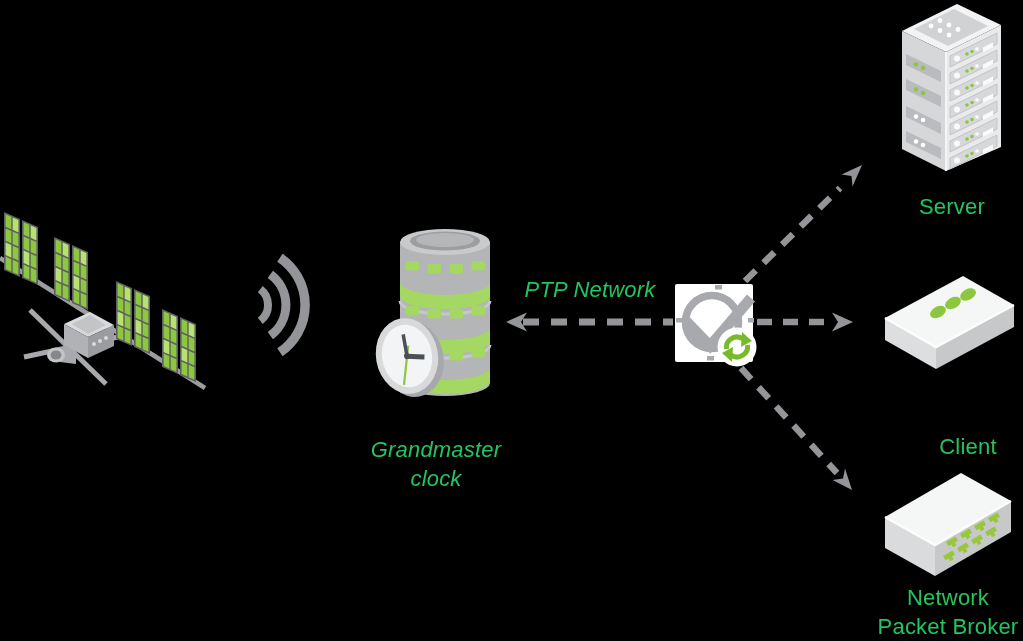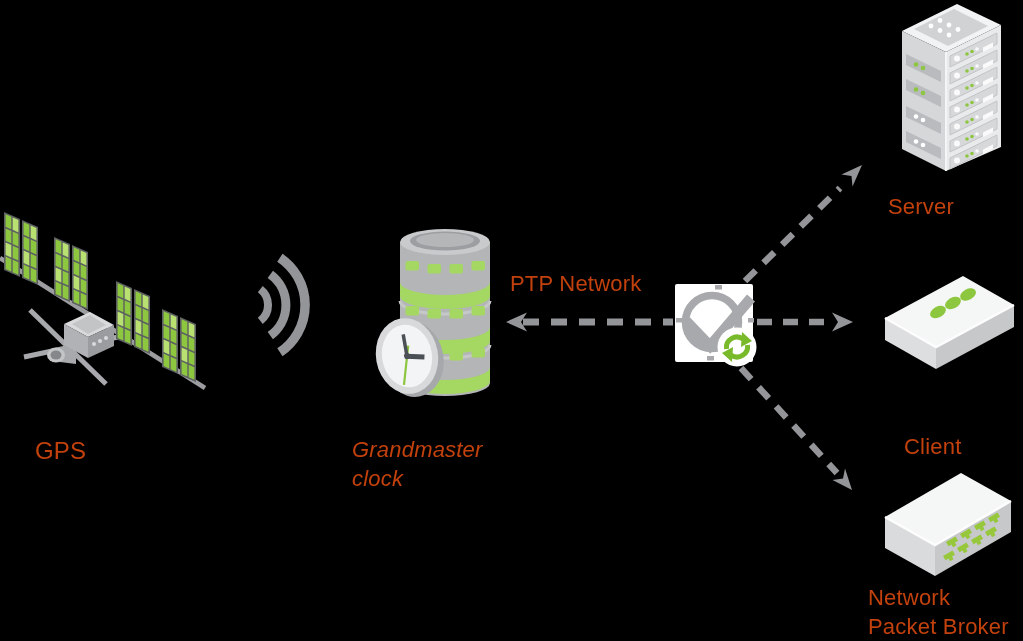--- a/index.html
+++ b/index.html
@@ -1,19 +1,19 @@
 <!DOCTYPE html>
 <html><head>
 <meta charset="utf-8">
 <style>
   html,body{margin:0;padding:0;background:#000;}
   #stage{position:relative;width:1023px;height:641px;background:#000000;overflow:hidden;
          font-family:"Liberation Sans", sans-serif;}
   #diagram-svg{position:absolute;left:0;top:0;}
-  .label{position:absolute;color:#c2410c;font-size:22px;line-height:29px;
+  .label{position:absolute;color:#22c55e;font-size:22px;line-height:29px;text-align:center;
          white-space:pre-line;letter-spacing:.2px;}
   .label.big{font-size:24px;}
 </style>
 </head>
 <body>
 
 <div id="stage">
 
 <svg id="diagram-svg" width="1023" height="641" viewBox="0 0 1023 641">
   <defs>
@@ -213,26 +213,25 @@
     <use href="#port" transform="translate(960,534) rotate(-30)"></use>
     <use href="#port" transform="translate(974,526) rotate(-30)"></use>
     <use href="#port" transform="translate(988,518) rotate(-30)"></use>
     <use href="#port" transform="translate(943,556) rotate(-30)"></use>
     <use href="#port" transform="translate(957,548) rotate(-30)"></use>
     <use href="#port" transform="translate(971,540) rotate(-30)"></use>
     <use href="#port" transform="translate(985,532) rotate(-30)"></use>
   </g>
 </svg>
 
-<div class="label big" style="left:35px;top:436px;width:100px;">GPS</div>
 
 <div class="label" style="left:352px;top:435px;width:168px;font-style:italic;">Grandmaster
 clock</div>
 
-<div class="label" style="left:510px;top:269px;width:160px;">PTP Network</div>
+<div class="label" style="left:510px;top:275px;width:160px;font-style:italic;">PTP Network</div>
 
 <div class="label" style="left:888px;top:192px;width:128px;">Server</div>
 
 <div class="label" style="left:904px;top:388px;width:128px;margin-top:44px;">Client</div>
 
 <div class="label" style="left:868px;top:583px;width:160px;">Network
 Packet Broker</div>
 
 </div>
 

